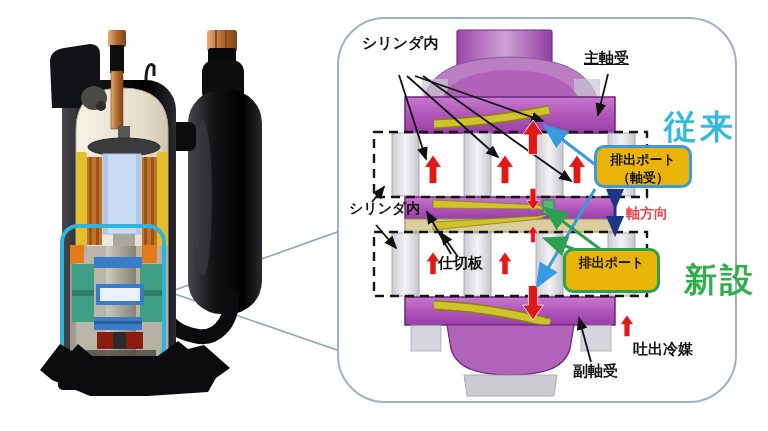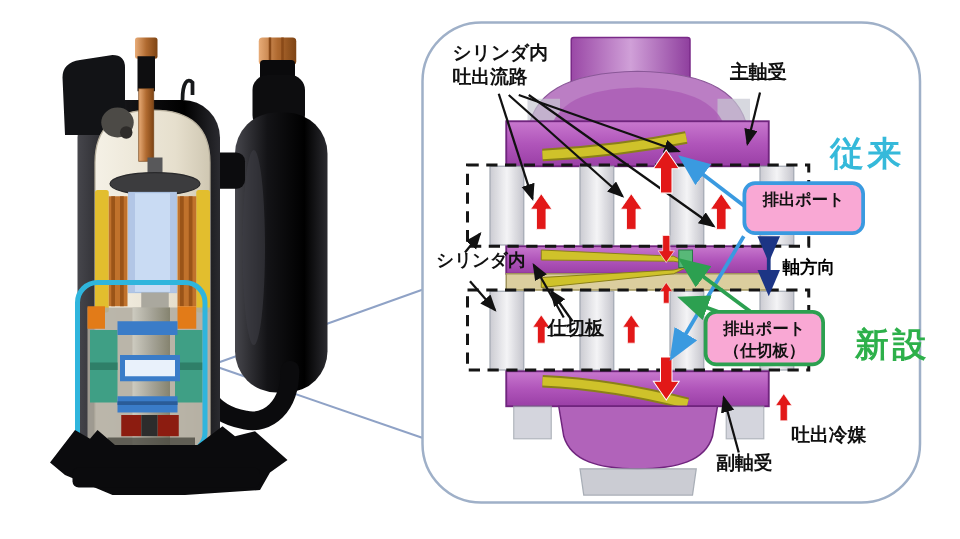--- a/index.html
+++ b/index.html
@@ -12,26 +12,26 @@
   
   #detail-panel{
     left:337px;top:17px;width:400px;height:386px;
     background:#ffffff;border:2.5px solid #9fb0c8;border-radius:48px;
     box-sizing:border-box;z-index:3;
   }
   #mech-svg{position:absolute;left:0;top:0;}
   .lbl{position:absolute;color:#111;font-weight:bold;white-space:nowrap;z-index:5;}
   .lbl.s15{font-size:15px;line-height:18.5px;}
   .lbl.s14{font-size:14px;line-height:17px;}
-  .big-tag{position:absolute;font-size:27px;font-weight:bold;letter-spacing:3px;white-space:nowrap;z-index:5;}
+  .big-tag{position:absolute;font-size:33px;font-weight:bold;letter-spacing:3px;white-space:nowrap;z-index:5;}
   #lbl-conventional{color:#35b9da;}
   #lbl-new{color:#2db04a;}
-  #lbl-axis{color:#000000;}
+  #lbl-axis{color:#ef4444;}
   .callout-box{
-    position:absolute;background:#f9a8d4;border-radius:10px;z-index:5;
+    position:absolute;background:#eab308;border-radius:10px;z-index:5;
     text-align:center;font-weight:bold;font-size:13px;line-height:18px;color:#111;
     box-sizing:border-box;padding-top:3px;
   }
   #box-bearing-port{left:594px;top:145px;width:98px;height:43px;border:3px solid #3a9ae0;}
   #box-partition-port{left:563px;top:248px;width:97px;height:45px;border:3px solid #2ca050;}
   
   #callout-lines{left:0;top:0;z-index:1;}
   #photo-svg{left:30px;top:18px;z-index:2;}
 </style>
 </head>
@@ -249,39 +249,38 @@
       <line x1="261" y1="230" x2="207" y2="190" marker-end="url(#mGreen)"></line>
       <line x1="259" y1="239" x2="207" y2="220" marker-end="url(#mGreen)"></line>
     </g>
 
     <line x1="276" y1="185" x2="276" y2="212" stroke="#1c3585" stroke-width="3" marker-start="url(#mNavy)" marker-end="url(#mNavy)"></line>
   </svg>
 </div>
 
 <div class="lbl s15 abs" style="left:362px;top:34px;">
   <div>シリンダ内</div>
-  <div>吐出流路</div>
 </div>
 
 <div class="lbl s15 abs" style="left:584px;top:49px;text-decoration:underline;">主軸受</div>
 
 <div id="lbl-conventional" class="big-tag" style="left:664px;top:105px;">従来</div>
 
 <div id="box-bearing-port" class="callout-box">
   <div>排出ポート</div>
+  <div>（軸受）</div>
 </div>
 
 <div id="lbl-axis" class="lbl s14 abs" style="left:626px;top:205px;">軸方向</div>
 
 <div class="lbl s14 abs" style="left:349px;top:200px;">シリンダ内</div>
 
-<div class="lbl s15 abs" style="left:438px;top:254px;text-decoration:underline;">仕切板</div>
+<div class="lbl s15 abs" style="left:438px;top:254px;">仕切板</div>
 
 <div id="box-partition-port" class="callout-box">
   <div>排出ポート</div>
-  <div>（仕切板）</div>
 </div>
 
 <div id="lbl-new" class="big-tag" style="left:684px;top:258px;">新設</div>
 
 <div class="lbl s15 abs" style="left:633px;top:312px;margin-top:28px;">吐出冷媒</div>
 
 <div class="lbl s15 abs" style="left:573px;top:362px;">副軸受</div>
 
 </body></html>

